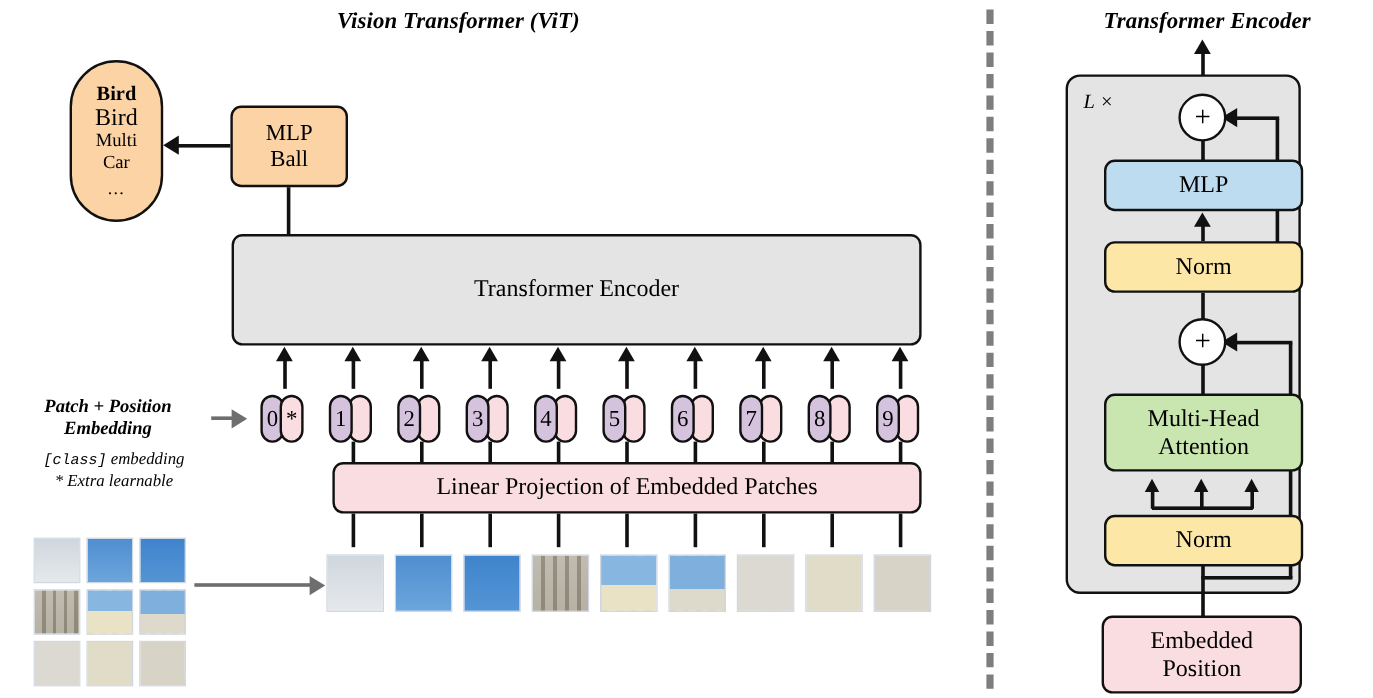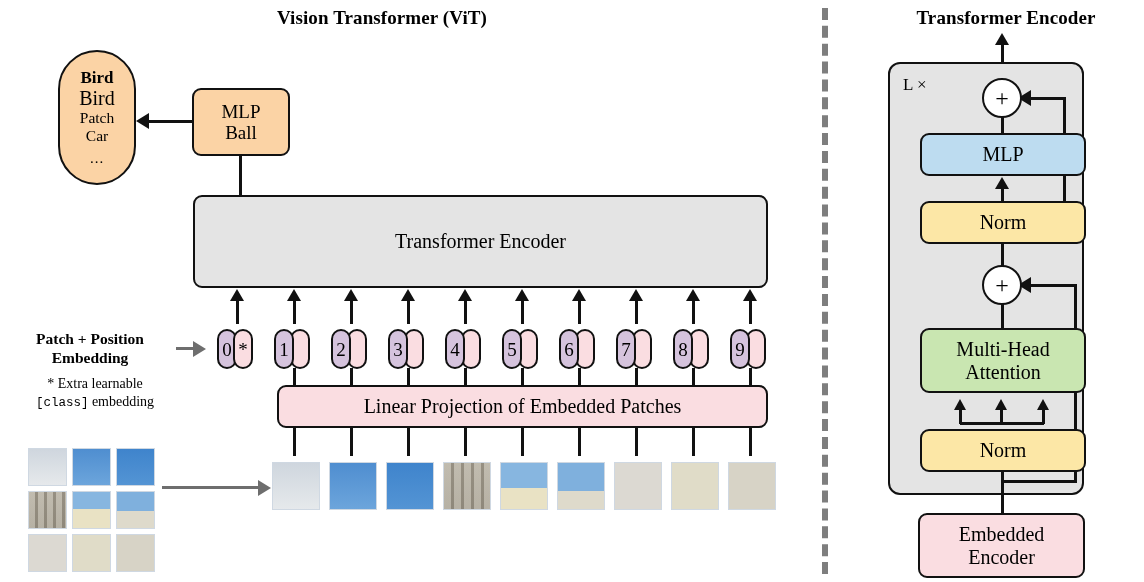--- a/index.html
+++ b/index.html
@@ -1,18 +1,18 @@
 <!DOCTYPE html>
 <html><head>
 <meta charset="utf-8">
 <style>
   html,body{margin:0;padding:0;background:#ffffff;}
   body{width:1144px;height:582px;position:relative;overflow:hidden;
        font-family:"Liberation Serif", serif;color:#000;}
-  .abs{position:absolute;}
+  .abs{position:absolute;font-style:italic;}
   .ttl{font-weight:bold;font-size:19px;letter-spacing:.1px;white-space:nowrap;}
 
   
   .node{position:absolute;border:2.5px solid #111;border-radius:9px;
         display:flex;align-items:center;justify-content:center;
         text-align:center;line-height:1.12;box-sizing:border-box;}
   .peach{background:#fbd3a5;}
   .pinkbox{background:#fadde1;}
   .grayfill{background:#e4e4e4;}
   .blue{background:#bddcf0;}
@@ -62,21 +62,21 @@
   .mono{font-family:"Liberation Mono", monospace;font-size:12.5px;}
 </style>
 </head>
 <body>
 
 <div class="abs ttl" style="left:232px;top:7px;width:300px;text-align:center;">Vision Transformer (ViT)</div>
 
 <div class="node peach" style="left:58px;top:50px;width:78px;height:135px;border-radius:39px;flex-direction:column;">
   <div style="font-weight:bold;font-size:17px;">Bird</div>
   <div style="font-size:20px;">Bird</div>
-  <div style="font-size:15.5px;">Patch</div>
+  <div style="font-size:15.5px;">Multi</div>
   <div style="font-size:15.5px;">Car</div>
   <div style="font-size:15px;margin-top:6px;letter-spacing:1px;">...</div>
 </div>
 
 <div class="node peach" style="left:192px;top:88px;width:98px;height:68px;flex-direction:column;font-size:19px;">
   <div>MLP</div>
   <div>Ball</div>
 </div>
 
 <div class="ln hln" style="left:148px;top:120px;width:44px;"></div>
@@ -113,24 +113,24 @@
 
 <div class="abs lbl-pp" style="left:10px;top:330px;width:160px;">
   <div>Patch + Position</div>
   <div>Embedding</div>
 </div>
 
 <div class="gln" style="left:176px;top:347px;width:20px;"></div>
 <div class="gah" style="left:193px;top:341px;"></div>
 
 <div class="abs lbl-extra" style="left:10px;top:375px;width:170px;">
-  <div>* Extra learnable</div>
   <div style="white-space:nowrap;">
     <span class="mono">[class]</span><span> embedding</span>
   </div>
+  <div>* Extra learnable</div>
 </div>
 
 <div class="tok" style="left:217px;">
   <div class="pill pill-pos">0</div>
   <div class="pill pill-pat star">*</div>
 </div>
 <div class="tok" style="left:274px;">
   <div class="pill pill-pos">1</div>
   <div class="pill pill-pat"></div>
 </div>
@@ -325,14 +325,14 @@
 </div>
 
 <div class="node yellow" style="left:920px;top:429px;width:166px;height:43px;font-size:20px;">
   <span>Norm</span>
 </div>
 
 <div class="ln vln" style="left:1001px;top:470px;height:45px;"></div>
 
 <div class="node pinkbox" style="left:918px;top:513px;width:167px;height:65px;flex-direction:column;font-size:20px;">
   <div>Embedded</div>
-  <div>Encoder</div>
+  <div>Position</div>
 </div>
 
 </body></html>

